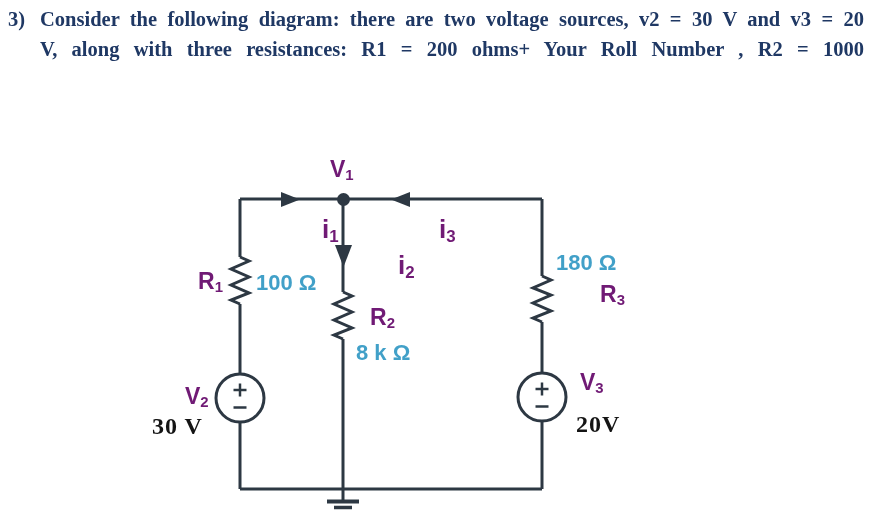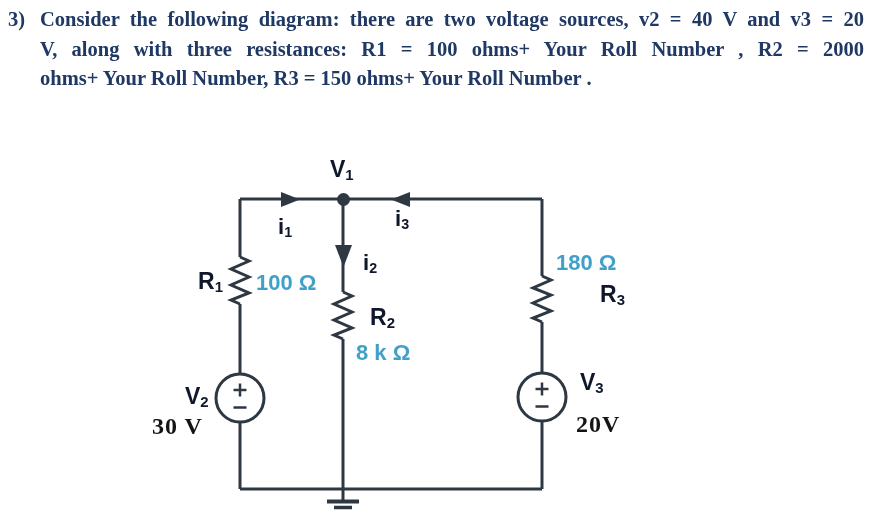--- a/index.html
+++ b/index.html
@@ -8,41 +8,40 @@
   
   .problem{position:absolute;left:8px;top:5px;width:856px;
            font-weight:bold;font-size:20.5px;line-height:29.5px;color:#1f3864;}
   .pline{position:relative;padding-left:32px;}
   .just{text-align:justify;text-align-last:justify;}
   .pnum{position:absolute;left:0;top:0;}
   
   .circuit{position:absolute;left:0;top:0;width:874px;height:510px;}
   .circuit svg{position:absolute;left:0;top:0;}
   .lbl{position:absolute;font-family:"Liberation Sans",sans-serif;font-weight:bold;
-       font-size:23px;color:#0f172a;white-space:nowrap;line-height:1;}
+       font-size:23px;color:#701a75;white-space:nowrap;line-height:1;}
   .lbl sub{font-size:0.65em;vertical-align:-0.22em;line-height:0;}
-  .cur{font-size:22px;}
+  .cur{font-size:26px;margin-left:44px;}
   .val{font-size:22px;color:#41a0c8;}
   .srcval{font-family:"Liberation Serif",serif;font-weight:bold;font-size:24px;
           color:#141414;letter-spacing:1px;}
   .wire{stroke:#2d3843;stroke-width:3;fill:none;}
   .sign{stroke:#2d3843;stroke-width:2.5;fill:none;}
   .solid{fill:#2d3843;stroke:none;}
 </style>
 </head>
 <body>
 
 <div class="page">
 
   <div class="problem">
     <div class="pline just">
-      <span class="pnum">3)</span><span>Consider the following diagram: there are two voltage sources, v2 = 40 V and v3 = 20</span>
+      <span class="pnum">3)</span><span>Consider the following diagram: there are two voltage sources, v2 = 30 V and v3 = 20</span>
     </div>
-    <div class="pline just">V, along with three resistances: R1 = 100 ohms+ Your Roll Number , R2 = 2000</div>
-    <div class="pline">ohms+ Your Roll Number, R3 = 150 ohms+ Your Roll Number .</div>
+    <div class="pline just">V, along with three resistances: R1 = 200 ohms+ Your Roll Number , R2 = 1000</div>
   </div>
 
   <div class="circuit">
 
     <svg width="874" height="510" viewBox="0 0 874 510">
 
       <path class="wire" d="M240 199 H542"></path>
 
       <path class="wire" d="M240 199 V257"></path>
       <path class="wire" d="M240 257 L249 261 L231 269 L249 277 L231 285 L249 293 L231 300 L240 304"></path>
@@ -84,24 +83,24 @@
       <circle class="solid" cx="343.5" cy="199.5" r="6.5"></circle>
     </svg>
 
     <div class="lbl" style="left:330px;top:158px">
       <span>V</span><sub>1</sub>
     </div>
 
     <div class="lbl cur" style="left:278px;top:216px">
       <span>i</span><sub>1</sub>
     </div>
-    <div class="lbl cur" style="left:395px;top:208px">
+    <div class="lbl cur" style="left:395px;top:216px">
       <span>i</span><sub>3</sub>
     </div>
-    <div class="lbl cur" style="left:363px;top:252px">
+    <div class="lbl cur" style="left:354px;top:252px">
       <span>i</span><sub>2</sub>
     </div>
 
     <div class="lbl" style="left:198px;top:270px">
       <span>R</span><sub>1</sub>
     </div>
     <div class="lbl" style="left:370px;top:306px">
       <span>R</span><sub>2</sub>
     </div>
     <div class="lbl" style="left:600px;top:283px">

